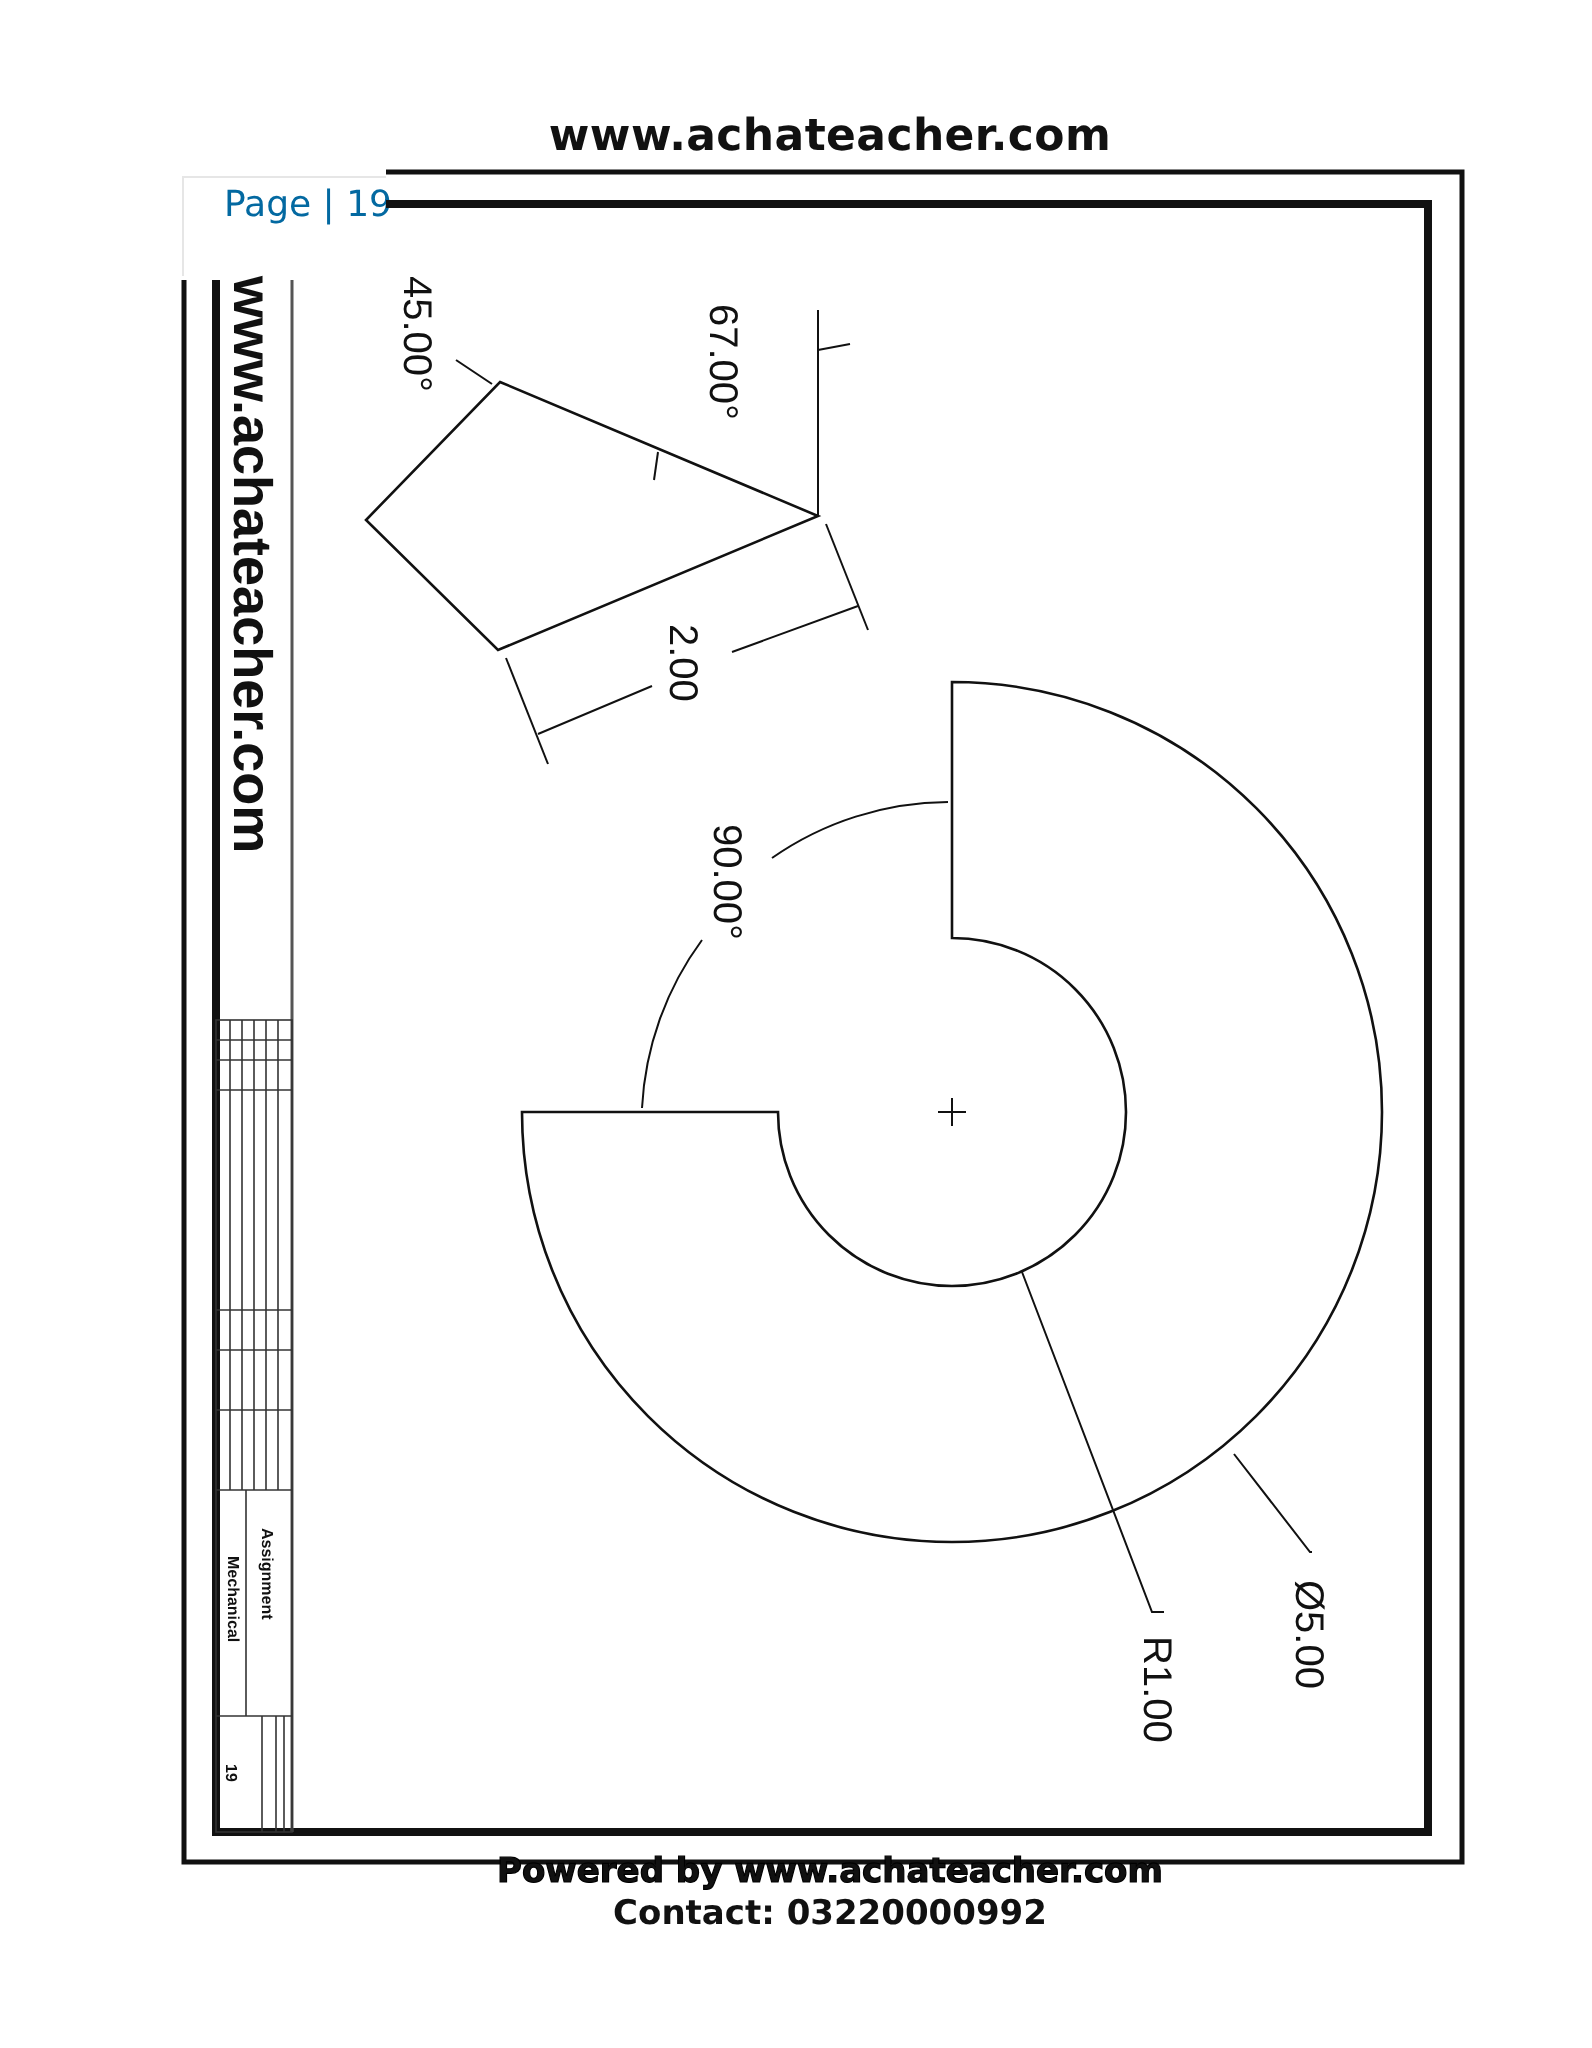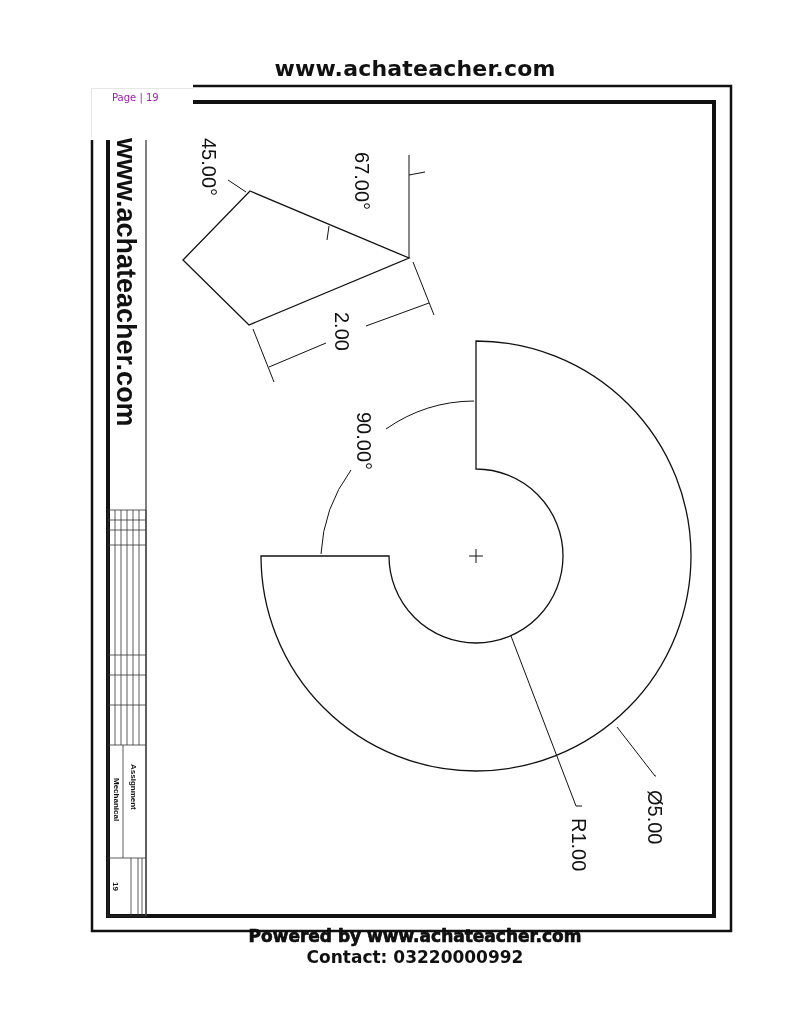--- a/index.html
+++ b/index.html
@@ -1,18 +1,18 @@
 <!DOCTYPE html>
 <html><head>
 <meta charset="utf-8">
 <style>
   html, body { margin: 0; padding: 0; background: #ffffff; }
   body { width: 796px; height: 1024px; position: relative; overflow: hidden; font-family: "DejaVu Sans", sans-serif; }
   .site-header { position: absolute; top: 56px; left: 0; width: 830px; text-align: center; font-weight: bold; font-size: 22px; color: #111; letter-spacing: 0.2px; }
-  .page-number { position: absolute; top: 92px; left: 112px; font-size: 10px; color: #a21caf; text-align: center; }
+  .page-number { position: absolute; top: 92px; left: 112px; font-size: 18px; color: #0369a1; text-align: center; }
   .page-tab-line { position: absolute; left: 91px; top: 88px; width: 102px; height: 1px; background: #e6e6e6; }
   .page-tab-vline { position: absolute; left: 91px; top: 88px; width: 1px; height: 50px; background: #e6e6e6; }
   .drawing { position: absolute; left: 0; top: 0; }
   .footer { position: absolute; top: 926px; left: 0; width: 830px; text-align: center; color: #111; }
   .footer .powered { font-weight: bold; font-size: 17px; line-height: 20px; -webkit-text-stroke: 0.6px #000; }
   .footer .contact { font-weight: bold; font-size: 17px; line-height: 22px; }
   .dim-text { font-family: "Liberation Sans", sans-serif; font-size: 20px; fill: #111; }
   .wm-text { font-family: "Liberation Sans", sans-serif; font-size: 27px; font-weight: bold; fill: #111; }
   .tb-big { font-family: "Liberation Sans", sans-serif; font-size: 8px; font-weight: bold; fill: #111; }
 </style>

